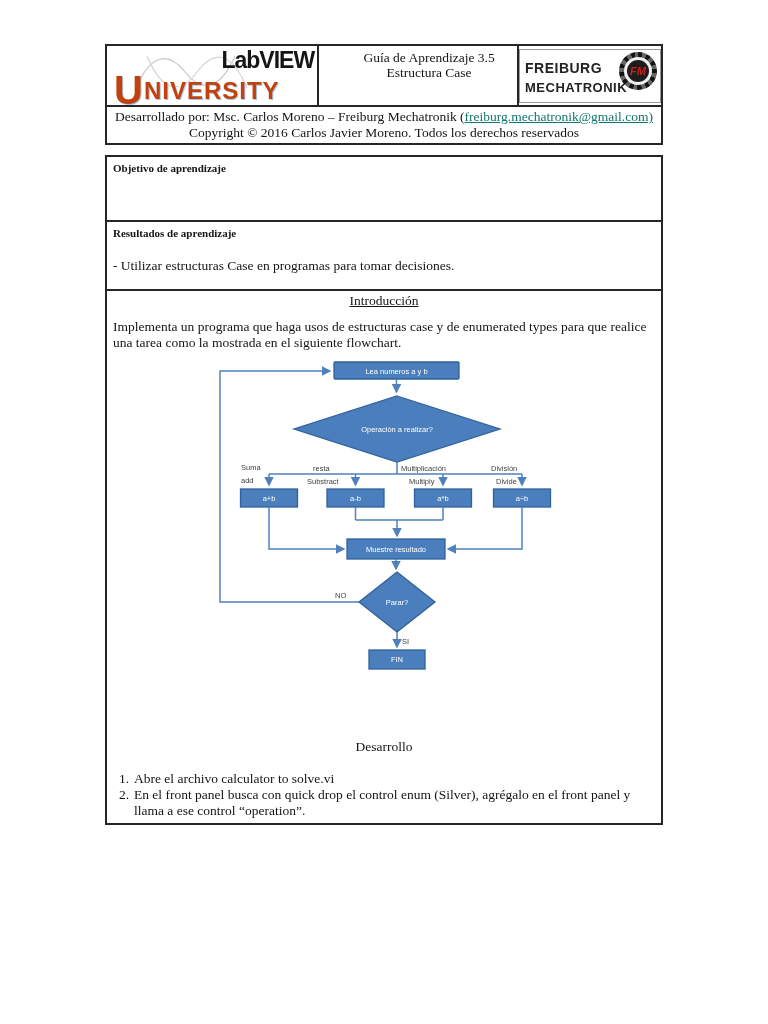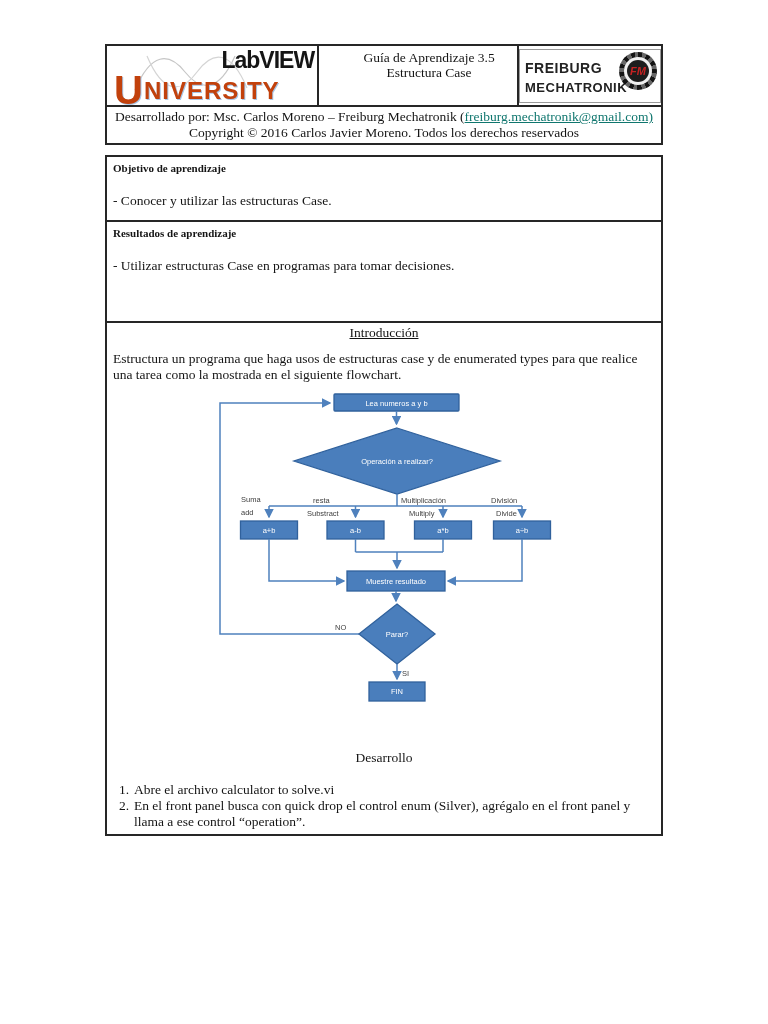--- a/index.html
+++ b/index.html
@@ -36,29 +36,29 @@
              background: repeating-conic-gradient(#141414 0deg 14deg, #666 14deg 28deg);
              display: flex; align-items: center; justify-content: center; }
   .fm-gear-mid { width: 28px; height: 28px; border-radius: 50%; background: #f0f0f0;
                  display: flex; align-items: center; justify-content: center; }
   .fm-gear-core { width: 22px; height: 22px; border-radius: 50%; background: #1d1d1d; color: #c42222;
                   font-family: "Liberation Sans", sans-serif; font-weight: bold; font-style: italic;
                   font-size: 11px; display: flex; align-items: center; justify-content: center; }
   
   .main-tbl { top: 155px; }
   .row-obj { height: 65px; border-bottom: 2px solid #262626; padding: 3px 6px; }
-  .row-res { height: 101px; border-bottom: 2px solid #262626; padding: 3px 6px; font-family: Liberation Serif, serif; }
+  .row-res { height: 69px; border-bottom: 2px solid #262626; padding: 3px 6px; font-family: Liberation Serif, serif; }
   .row-main { padding-bottom: 4px; }
   .sec-heading { font-weight: bold; font-size: 11px; line-height: 16px; }
   .sec-body { font-size: 13.5px; line-height: 16px; margin-top: 17px; }
   .center-heading { text-align: center; font-size: 13.5px; line-height: 16px; margin-top: 2px; }
   .underlined { text-decoration: underline; }
   .intro-para { font-size: 13.5px; line-height: 16px; margin: 10px 6px 0; }
   .flowchart-svg { display: block; margin-top: 8px; }
-  .dev-heading { margin-top: 39px; }
+  .dev-heading { margin-top: 60px; }
   .steps { margin-top: 16px; font-size: 13.5px; line-height: 16px; }
   .step { display: flex; }
   .step-num { width: 27px; padding-left: 12px; flex: none; }
   .step-text { flex: 1; padding-right: 12px; }
   
   .fc-node-text { font-family: "Liberation Sans", sans-serif; font-size: 7.5px; fill: #ffffff;
                   text-anchor: middle; }
   .fc-label { font-family: "Liberation Sans", sans-serif; font-size: 7.5px; fill: #3f3f3f; }
   .fc-shape { fill: #4a7ebc; stroke: #30619c; stroke-width: 1.3; }
   .fc-line { stroke: #4f81bd; stroke-width: 1.5; fill: none; }
@@ -101,31 +101,30 @@
     <div class="header-row2">
       <div><span>Desarrollado por: Msc. Carlos Moreno – Freiburg Mechatronik (</span><a class="email-link">freiburg.mechatronik@gmail.com)</a></div>
       <div>Copyright © 2016 Carlos Javier Moreno. Todos los derechos reservados</div>
     </div>
   </div>
 
   <div class="tbl main-tbl">
 
     <div class="row-obj">
       <div class="sec-heading">Objetivo de aprendizaje</div>
-      <div class="sec-body">- Conocer y utilizar las estructuras Case.</div>
     </div>
 
     <div class="row-res">
       <div class="sec-heading">Resultados de aprendizaje</div>
       <div class="sec-body">- Utilizar estructuras Case en programas para tomar decisiones.</div>
     </div>
 
     <div class="row-main">
       <div class="center-heading"><span class="underlined">Introducción</span></div>
-      <div class="intro-para">Estructura un programa que haga usos de estructuras case y de enumerated types para que realice una tarea como la mostrada en el siguiente flowchart.</div>
+      <div class="intro-para">Implementa un programa que haga usos de estructuras case y de enumerated types para que realice una tarea como la mostrada en el siguiente flowchart.</div>
 
       <svg class="flowchart-svg" width="554" height="320" viewBox="0 0 554 320">
         <defs>
           <marker id="arr" viewBox="0 0 10 10" refX="8.5" refY="5" markerWidth="6.5" markerHeight="6.5" orient="auto">
             <path d="M0,0 L10,5 L0,10 z" fill="#4f81bd"></path>
           </marker>
         </defs>
 
         <path class="fc-line" d="M252,243 L113,243 L113,12 L223,12" marker-end="url(#arr)"></path>
 

